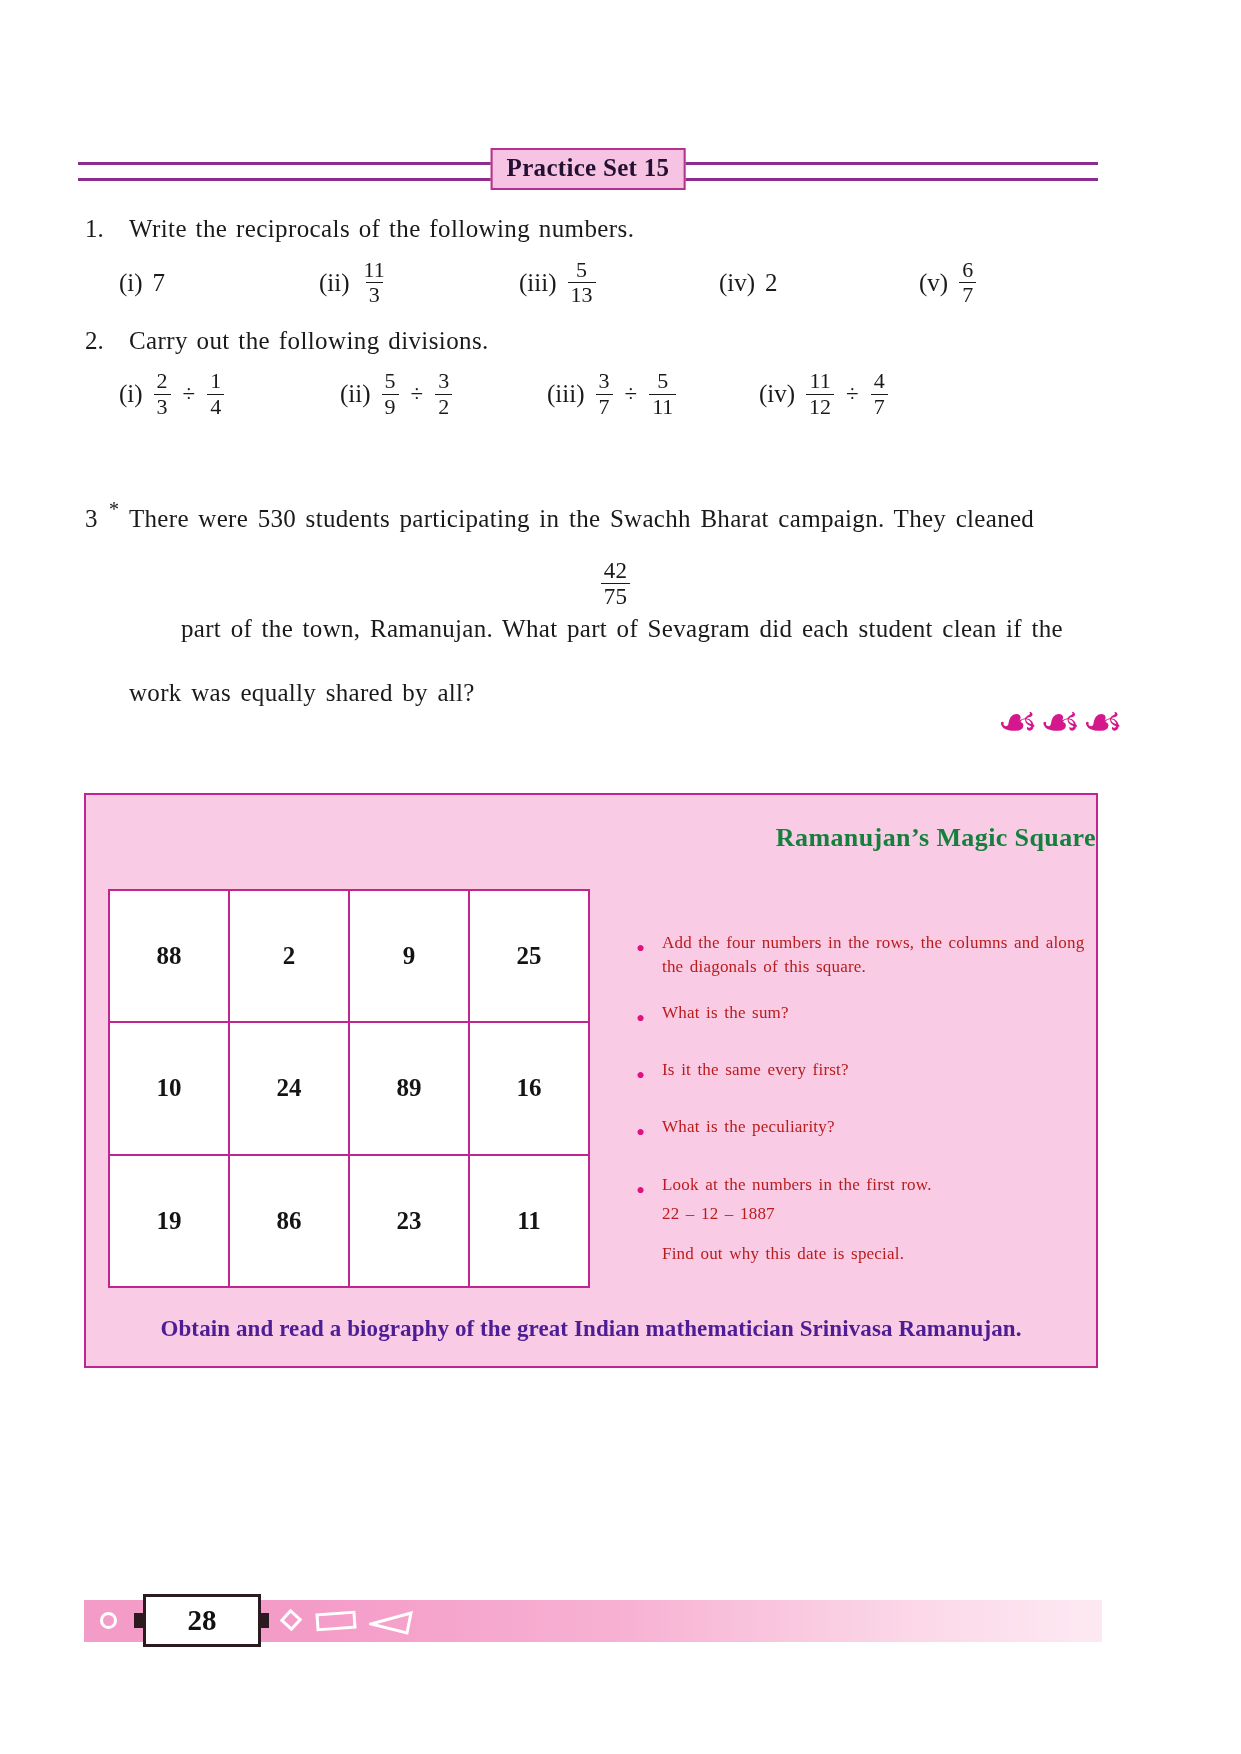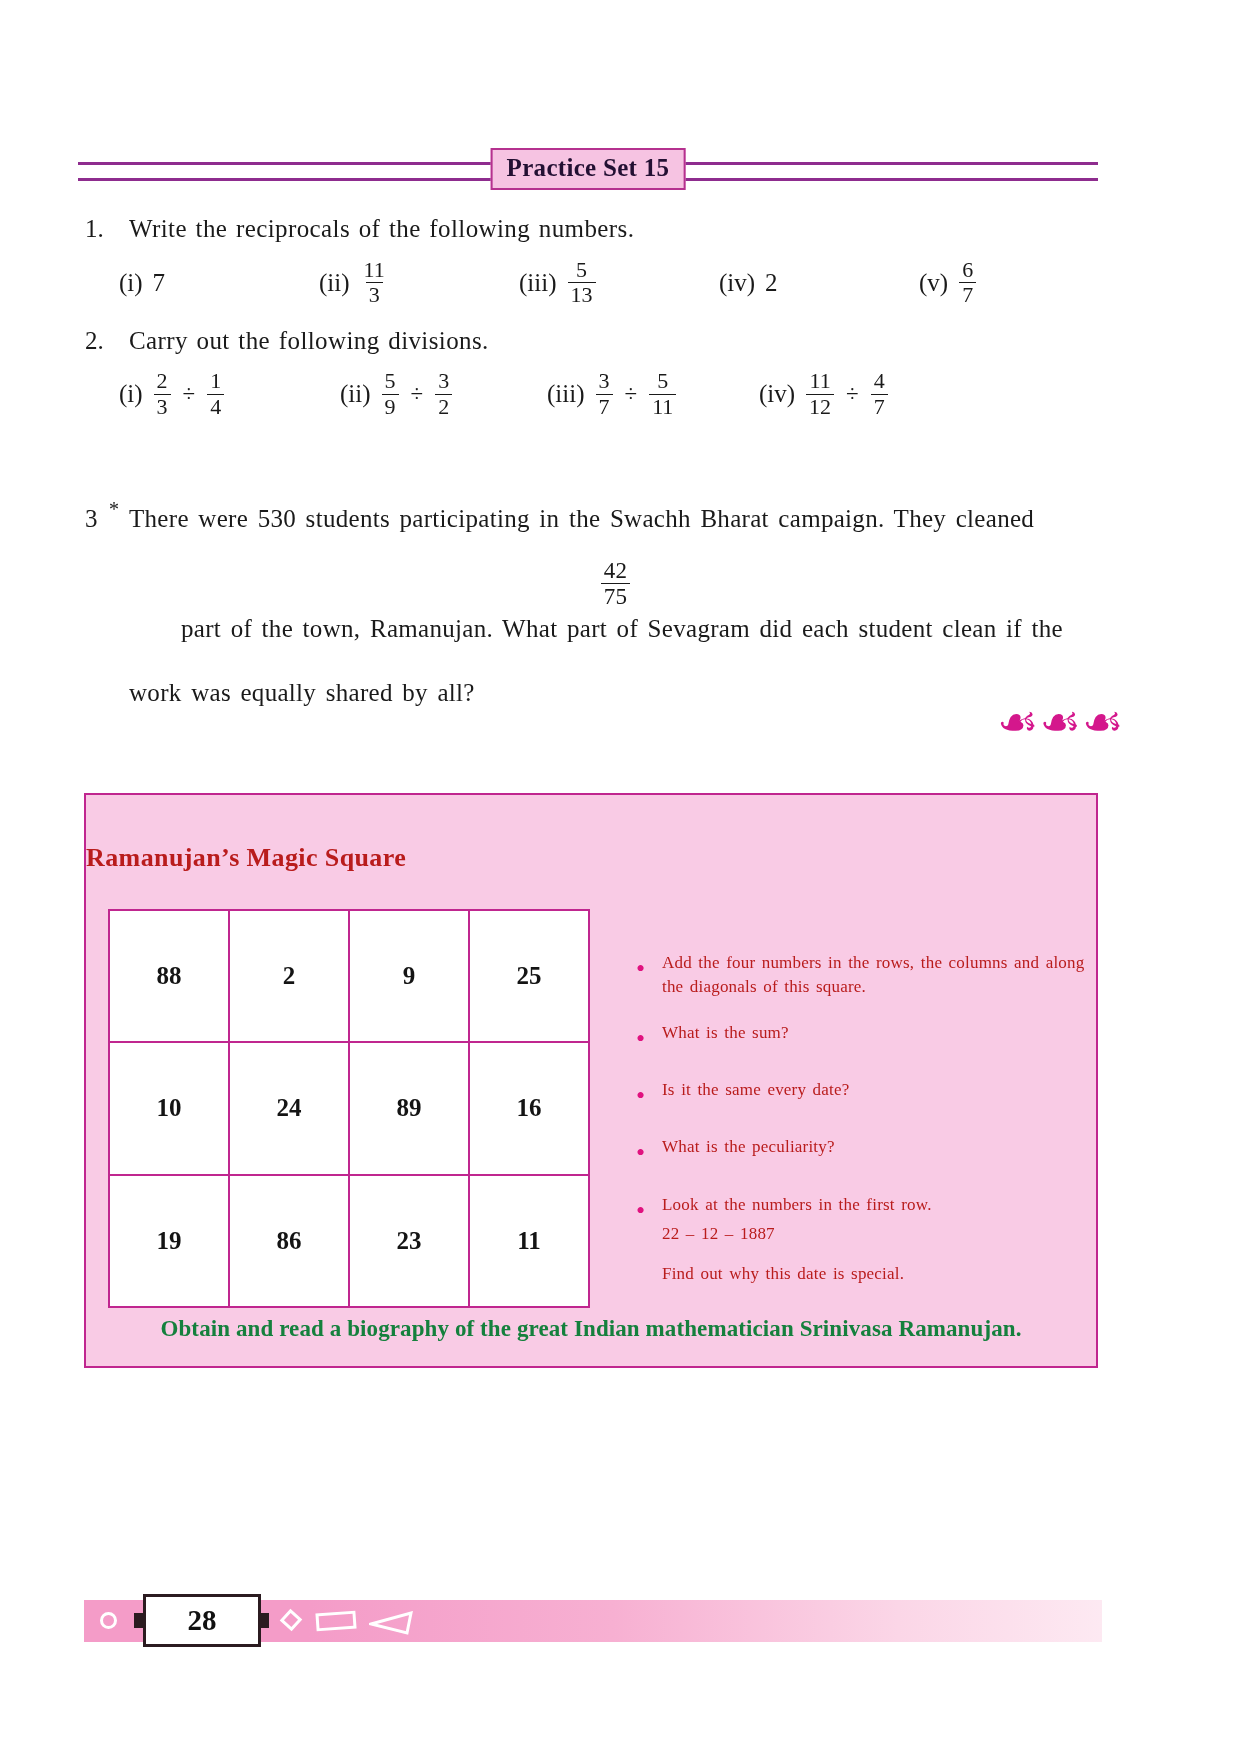--- a/index.html
+++ b/index.html
@@ -177,25 +177,25 @@
     position: absolute;
     left: 84px;
     top: 793px;
     width: 1014px;
     height: 575px;
     background: #f9cbe5;
     border: 2px solid #c0268f;
     box-sizing: border-box;
   }
   .magic-title {
-    text-align: left;
-    margin-top: 48px;
+    text-align: right;
+    margin-top: 28px;
     font-size: 26px;
     font-weight: bold;
-    color: #b91c1c;
+    color: #15803d;
     letter-spacing: 0.4px;
   }
   .magic-body {
     display: flex;
     margin-top: 36px;
     padding-left: 22px;
   }
 
   table.magic-grid {
     border-collapse: collapse;
@@ -248,21 +248,21 @@
   }
 
   .magic-footnote {
     position: absolute;
     left: 0;
     right: 0;
     bottom: 24px;
     text-align: center;
     font-size: 23px;
     font-weight: bold;
-    color: #15803d;
+    color: #4c1d95;
     letter-spacing: 0.1px;
   }
 
   
   .footer {
     position: absolute;
     left: 84px;
     top: 1600px;
     width: 1018px;
     height: 42px;
@@ -508,21 +508,21 @@
         <div class="bullet">
           <span class="dot">•</span>
           <span class="btxt">Add the four numbers in the rows, the columns and along the diagonals of this square.</span>
         </div>
         <div class="bullet">
           <span class="dot">•</span>
           <span class="btxt">What is the sum?</span>
         </div>
         <div class="bullet">
           <span class="dot">•</span>
-          <span class="btxt">Is it the same every date?</span>
+          <span class="btxt">Is it the same every first?</span>
         </div>
         <div class="bullet">
           <span class="dot">•</span>
           <span class="btxt">What is the peculiarity?</span>
         </div>
         <div class="bullet">
           <span class="dot">•</span>
           <span class="btxt">
             <span>Look at the numbers in the first row.</span>
             <span class="sub">22 – 12 – 1887</span>

